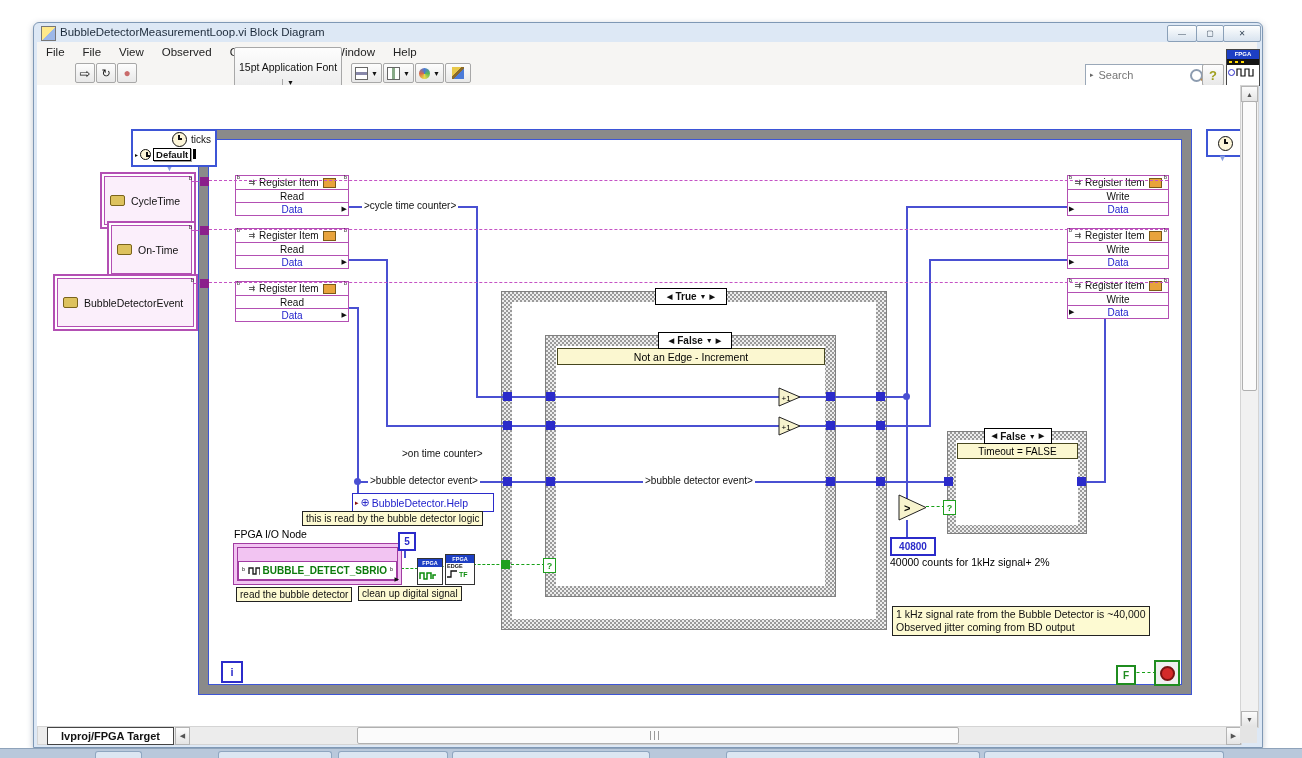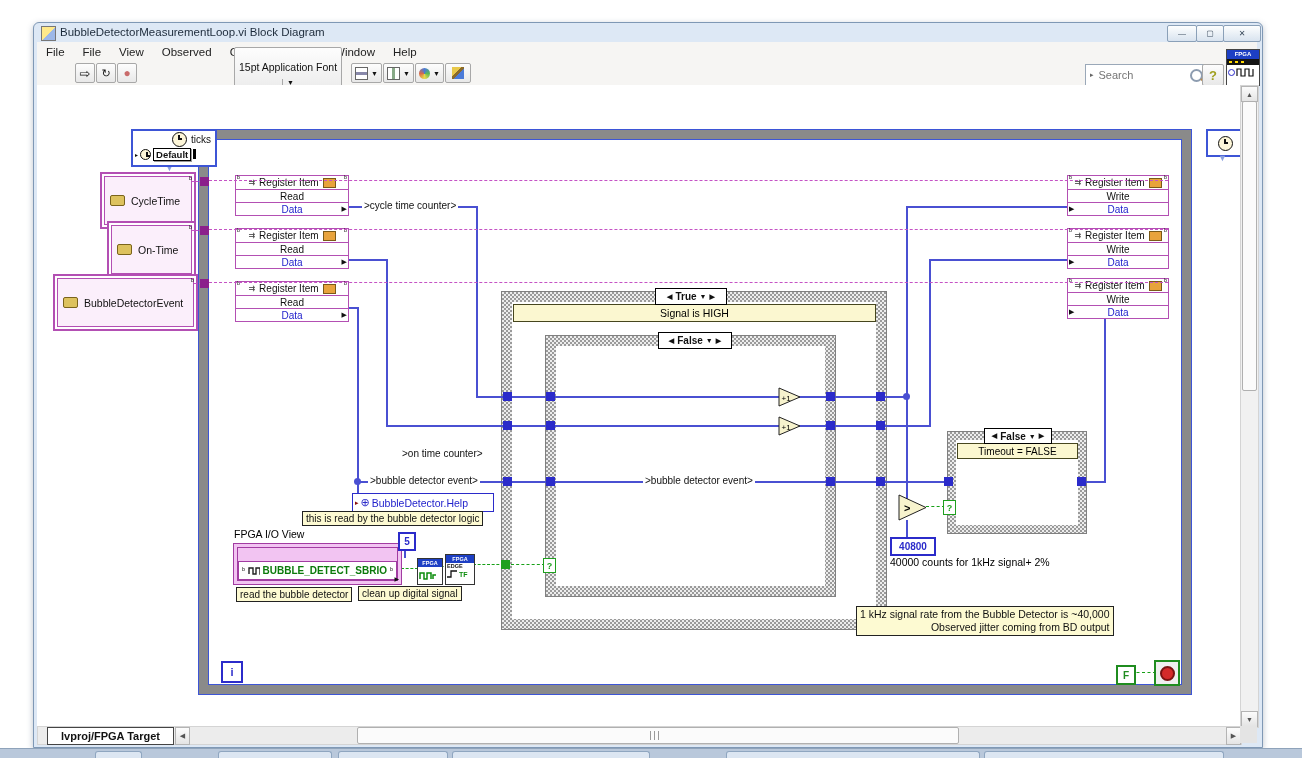--- a/index.html
+++ b/index.html
@@ -169,33 +169,33 @@
   <span class="ab" style="left:165px;top:163px;font-size:9px;color:#8aa0e0;">▼</span>
 
   <div class="ab" style="left:1206px;top:129px;width:35px;height:24px;border:2px solid #3d55d6;background:#fff;display:flex;align-items:center;justify-content:center;">
     <span class="clock"></span>
   </div>
   <span class="ab" style="left:1218px;top:153px;font-size:9px;color:#8aa0e0;">▼</span>
 
   <div class="case" style="left:502px;top:292px;width:384px;height:337px;">
     <div class="cin" style="inset:10px;"></div>
   </div>
-  <div class="band" style="left:513px;top:304px;width:361px;height:16px;">
-    <span>Signal is HIGH</span>
-    </div>
   <div class="sel" style="left:655px;top:288px;width:70px;height:15px;z-index:4;">
     <span style="font-size:7px;">◀</span>
     <span>True</span>
     <span style="font-size:7px;">▼</span>
     <span style="font-size:7px;">▶</span>
   </div>
 
   <div class="case" style="left:546px;top:336px;width:289px;height:260px;z-index:2;">
     <div class="cin" style="inset:10px;"></div>
   </div>
+  <div class="band" style="left:557px;top:348px;width:266px;height:15px;z-index:2;">
+    <span>Not an Edge - Increment</span>
+    </div>
   <div class="sel" style="left:658px;top:332px;width:72px;height:15px;z-index:4;">
     <span style="font-size:7px;">◀</span>
     <span>False</span>
     <span style="font-size:7px;">▼</span>
     <span style="font-size:7px;">▶</span>
   </div>
 
   <div class="case" style="left:948px;top:432px;width:138px;height:101px;">
     <div class="cin" style="inset:8px;"></div>
   </div>
@@ -395,21 +395,21 @@
   <div class="wlabel" style="left:368px;top:475px;">&gt;bubble detector event&gt;</div>
   <div class="wlabel" style="left:643px;top:475px;">&gt;bubble detector event&gt;</div>
 
   <div class="ab" style="left:352px;top:493px;width:136px;height:17px;border:1px solid #2b2bca;background:#fff;display:flex;align-items:center;gap:2px;padding:0 2px;z-index:4;">
     <span style="font-size:7px;color:#8a1010;">▸</span>
     <span style="color:#2b2bca;font-size:11px;line-height:11px;">⊕</span>
     <span style="color:#2222cc;font-size:10.5px;">BubbleDetector.Help</span>
   </div>
   <div class="cbox" style="left:302px;top:511px;z-index:5;">this is read by the bubble detector logic</div>
 
-  <div class="flab" style="left:234px;top:528px;">FPGA I/O View</div>
+  <div class="flab" style="left:234px;top:528px;">FPGA I/O Node</div>
   <div class="ab" style="left:233px;top:543px;width:167px;height:40px;border:1px solid #a23ca2;background:#f2c4f2;box-shadow:inset 0 0 0 3px #f2c4f2,inset 0 0 0 4px #a23ca2;z-index:4;">
     <div style="position:absolute;left:4px;right:4px;top:17px;bottom:4px;border:1px solid #a23ca2;background:#fff;display:flex;align-items:center;gap:3px;padding:0 3px;">
       <span class="corner" style="position:static;">ᵇ</span>
       <svg width="16" height="11">
           <path d="M1,9 V3 h4 v6 h3 V3 h4 v6 h3" fill="none" stroke="#222" stroke-width="1.4"></path>
         </svg>
       <span style="color:#0b7a0b;font-size:10px;font-weight:bold;">BUBBLE_DETECT_SBRIO</span>
       <span class="corner" style="position:static;">ᵇ</span>
     </div>
     <span style="position:absolute;right:2px;bottom:2px;font-size:6px;">▶</span>
@@ -430,21 +430,21 @@
       <svg width="13" height="10">
           <path d="M1,8 h4 V2 h6" fill="none" stroke="#111" stroke-width="1.3"></path>
         </svg>
       <span style="color:#0b8c0b;font-size:7px;font-weight:bold;">TF</span>
     </div>
   </div>
   <div class="cbox" style="left:358px;top:586px;">clean up digital signal</div>
 
   <div class="cons" style="left:890px;top:537px;width:42px;height:15px;z-index:4;">40800</div>
   <div class="flab" style="left:890px;top:556px;">40000 counts for 1kHz signal+ 2%</div>
-  <div class="cbox" style="left:856px;top:606px;font-size:10.5px;line-height:13px;text-align:right;">
+  <div class="cbox" style="left:892px;top:606px;font-size:10.5px;line-height:13px;">
     <div>1 kHz signal rate from the Bubble Detector is ~40,000</div>
     <div>Observed jitter coming from BD output</div>
   </div>
 
   <div class="ab" style="left:221px;top:661px;width:18px;height:18px;border:2px solid #2b2bca;background:#fff;display:flex;align-items:center;justify-content:center;color:#2b2bca;font-weight:bold;font-size:11px;z-index:4;">i</div>
   <div class="ab" style="left:1116px;top:665px;width:16px;height:16px;border:2px solid #1f8c1f;background:#fff;display:flex;align-items:center;justify-content:center;color:#1f8c1f;font-weight:bold;font-size:10px;z-index:4;">F</div>
   <div class="ab" style="left:1154px;top:660px;width:22px;height:22px;border:2px solid #1f8c1f;background:#efefef;display:flex;align-items:center;justify-content:center;z-index:4;">
     <span style="width:11px;height:11px;border-radius:50%;background:#d42a2a;border:2.5px solid #7a1212;"></span>
   </div>
 

